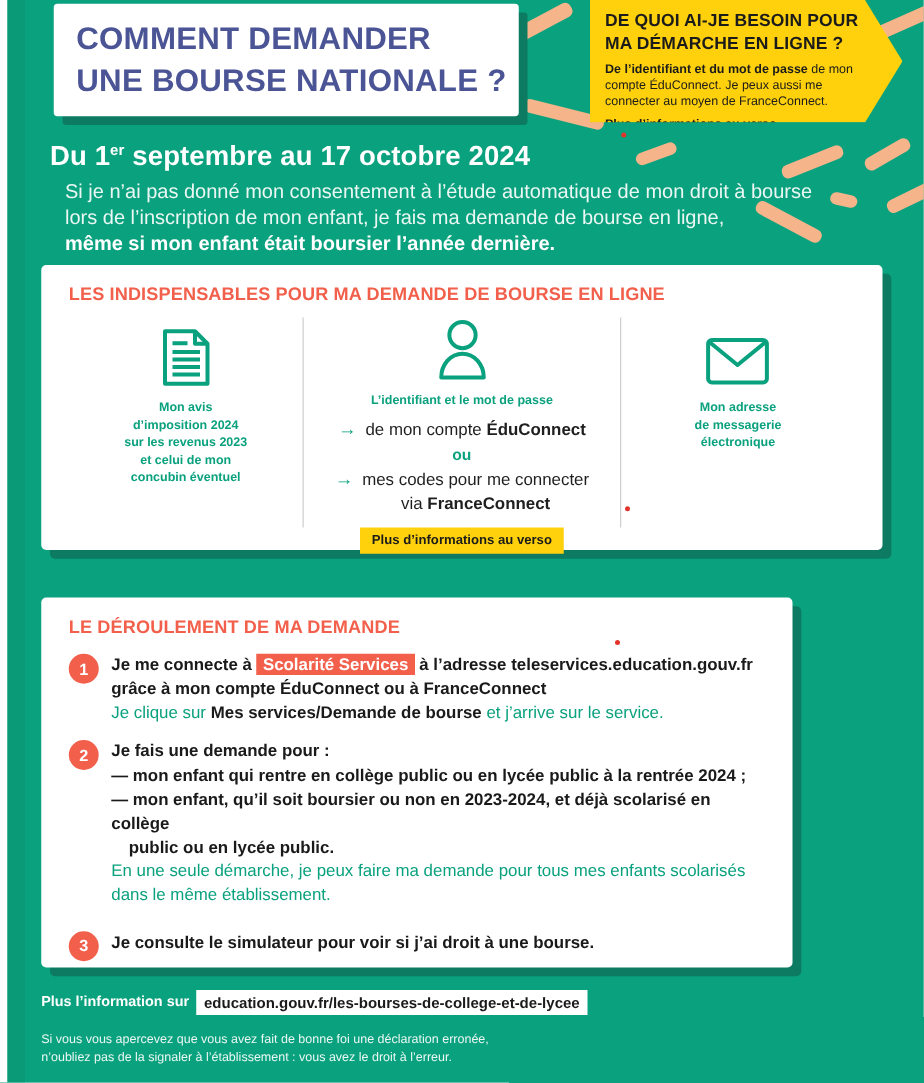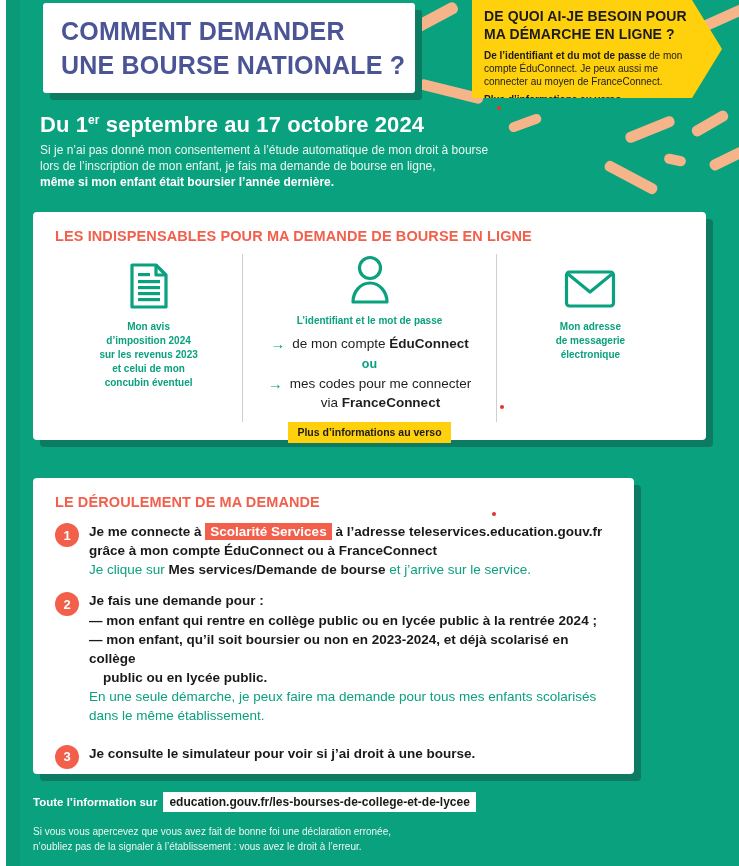--- a/index.html
+++ b/index.html
@@ -60,21 +60,21 @@
   .callout .more{
     font-size:10px;font-weight:bold;margin-top:6px;
   }
   
   .date-block{position:absolute;left:40px;top:112px;width:640px;}
   .date-block h2{
     margin:0;color:#ffffff;font-size:22px;font-weight:bold;letter-spacing:.1px;
   }
   .date-block h2 sup{font-size:12px;vertical-align:super;}
   .date-block p{
-    margin:5px 0 0 0;color:#eaf7f3;font-size:12px;line-height:1.32;
+    margin:5px 0 0 12px;color:#eaf7f3;font-size:16px;line-height:1.32;
   }
   .date-block p b{color:#ffffff;font-weight:bold;}
   
   .card-wrap{position:absolute;}
   .card-shadow{
     position:absolute;left:7px;top:7px;width:100%;height:100%;
     background:#0d7a62;border-radius:4px;
   }
   .card{
     position:relative;background:#ffffff;border-radius:4px;
@@ -275,21 +275,21 @@
 
     </div>
   </div>
 
   <div class="reddot" style="left:500px;top:405px;"></div>
   <div class="reddot" style="left:492px;top:512px;"></div>
   <div class="reddot" style="left:497px;top:106px;"></div>
 
   <div class="footer">
     <div class="row1">
-      <span class="lead">Toute l’information sur</span>
+      <span class="lead">Plus l’information sur</span>
       <span class="urlchip">education.gouv.fr/les-bourses-de-college-et-de-lycee</span>
     </div>
     <div class="note">
       <span>Si vous vous apercevez que vous avez fait de bonne foi une déclaration erronée,</span><br>
       <span>n’oubliez pas de la signaler à l’établissement : vous avez le droit à l’erreur.</span>
     </div>
   </div>
 
 </div>
 

